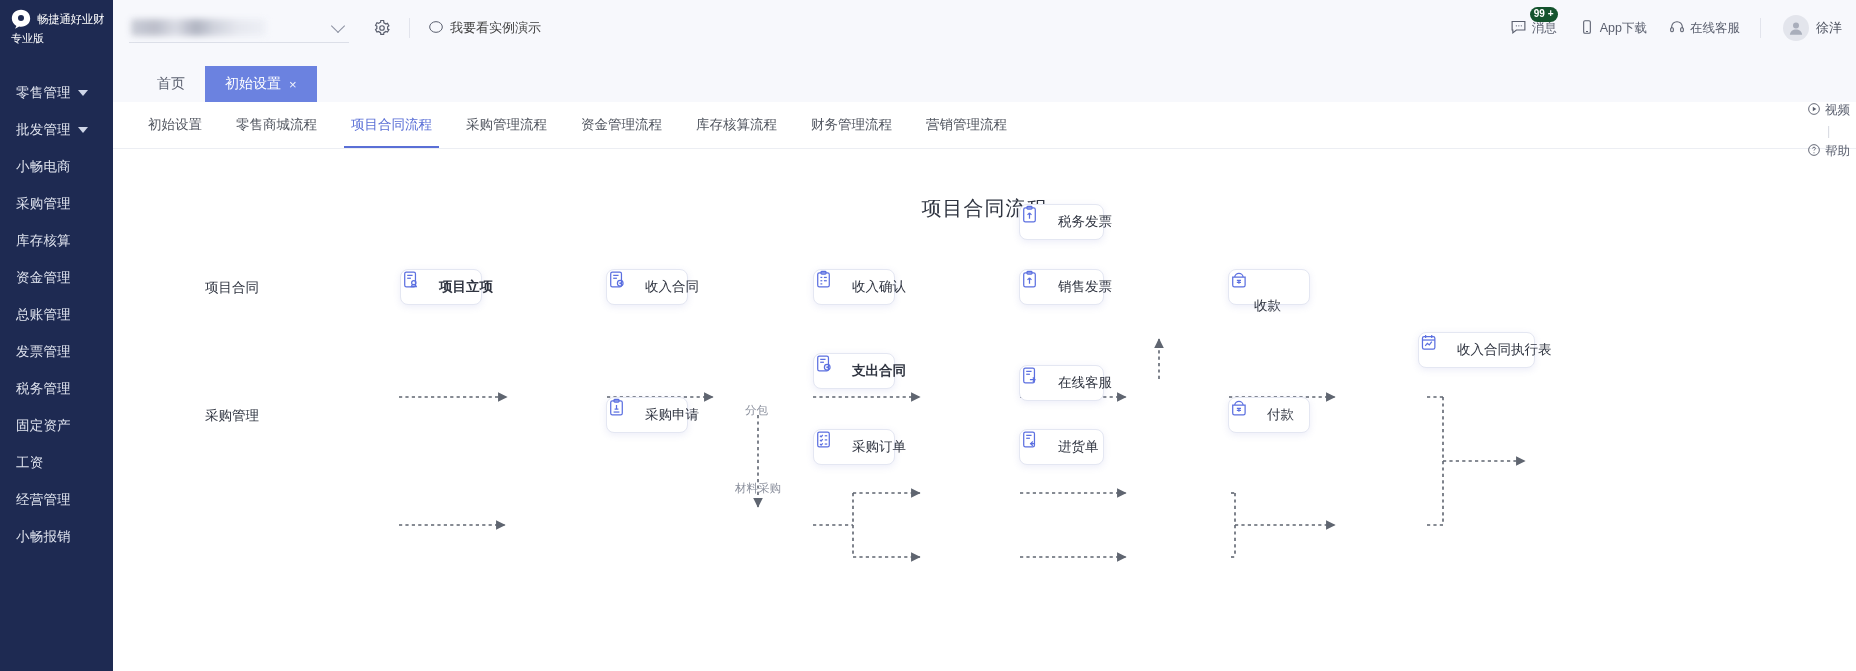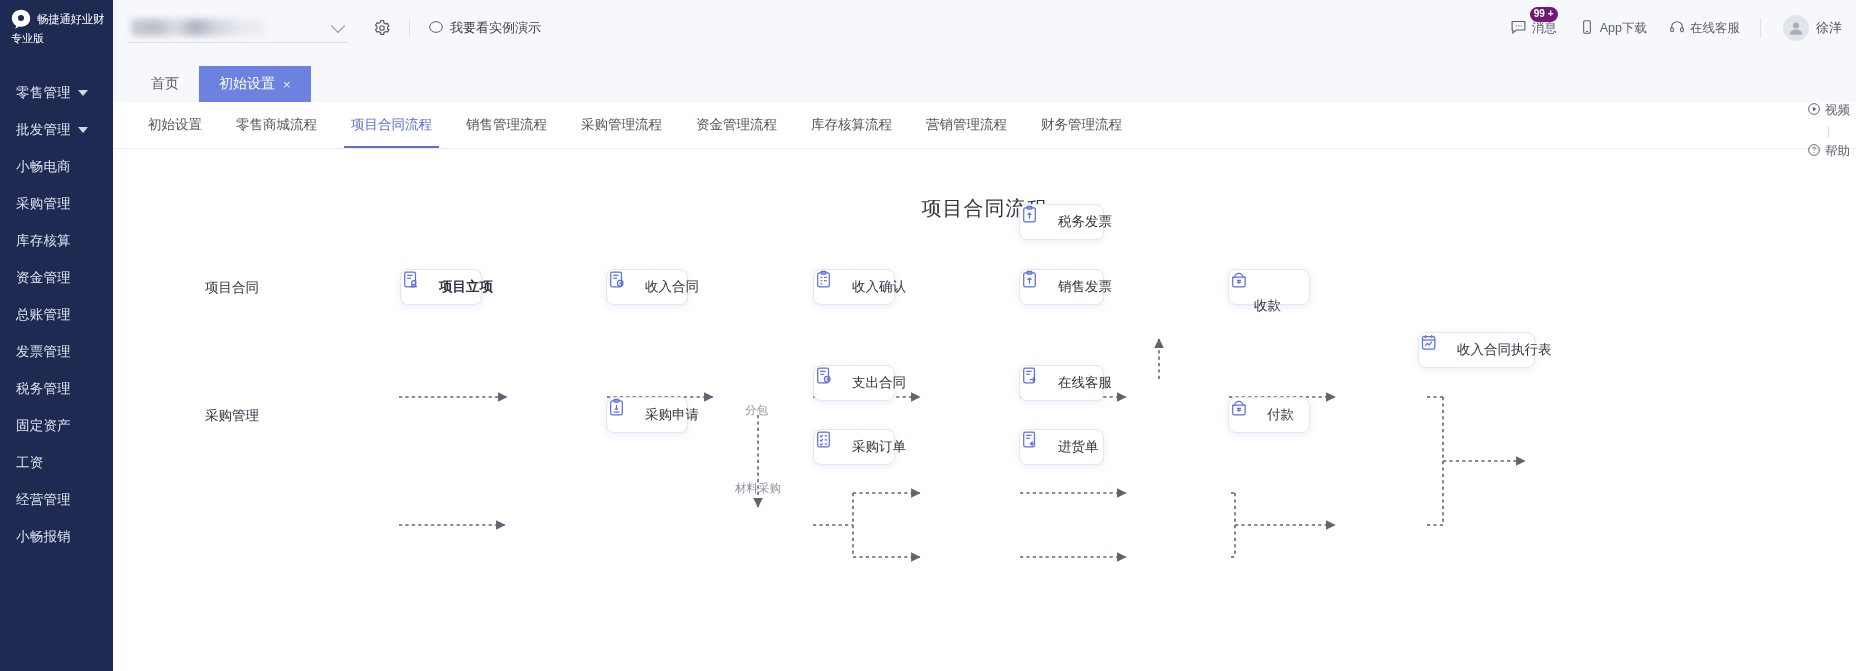--- a/index.html
+++ b/index.html
@@ -68,34 +68,34 @@
   .demo-link {
     display: flex; align-items: center; gap: 6px; color: #404040;
     font-size: 13px; cursor: pointer;
   }
   .spacer { flex: 1 1 auto; }
   .tb-item {
     display: flex; align-items: center; gap: 5px; color: #5a5f6e;
     font-size: 12.5px; cursor: pointer; margin-left: 22px; position: relative;
   }
   .badge {
-    position: absolute; left: 20px; top: -11px; background: #701a75;
+    position: absolute; left: 20px; top: -11px; background: #14532d;
     color: #fff; font-size: 10px; line-height: 14px; height: 15px;
     padding: 0 4px; border-radius: 8px; font-weight: bold; white-space: nowrap;
   }
   .avatar {
     width: 26px; height: 26px; border-radius: 50%; background: #e3e5ec;
     display: flex; align-items: center; justify-content: center; margin-left: 22px;
   }
   .uname { color: #4a4f5c; font-size: 13px; margin-left: 7px; white-space: nowrap; }
 
   
   .pagetabs {
     height: 46px; background: #f7f8fc; display: flex; align-items: flex-end;
-    padding-left: 18px; flex: 0 0 46px;
+    padding-left: 24px; flex: 0 0 46px;
   }
   .ptab {
     height: 36px; padding: 0 20px; display: flex; align-items: center; gap: 8px;
     font-size: 14px; color: #5a5f6e; cursor: pointer;
   }
   .ptab.active { background: #6b82e0; color: #ffffff; }
   .ptab .x { font-size: 13px; opacity: .9; }
 
   
   .content {
@@ -293,26 +293,25 @@
         </div>
       </div>
 
     <div class="content">
 
       <div class="subtabs">
         <div id="sub-tabs" style="display:flex;align-items:center;">
             <div class="stab">初始设置</div>
             <div class="stab">零售商城流程</div>
             <div class="stab active">项目合同流程</div>
-            <div class="stab">销售管理流程</div>
             <div class="stab">采购管理流程</div>
             <div class="stab">资金管理流程</div>
             <div class="stab">库存核算流程</div>
+            <div class="stab">财务管理流程</div>
             <div class="stab">营销管理流程</div>
-            <div class="stab">财务管理流程</div>
           </div>
         <div class="subtabs-right">
           <span class="srk">
             <span>
               <svg viewBox="0 0 24 24" width="14" height="14" fill="none" stroke="#5a5f6e" stroke-width="1.6">
                 <circle cx="12" cy="12" r="9.2"></circle>
                 <path d="M10 8.2l6 3.8-6 3.8z" fill="#5a5f6e" stroke="none"></path>
               </svg>
             </span>
             <span>视频</span>
@@ -472,21 +471,21 @@
                 <span class="ni">
                   <svg viewBox="0 0 21 23" width="19" height="19">
                     <rect x="3.5" y="3.5" width="14" height="17" rx="2" fill="none" stroke="#5b6fe0" stroke-width="1.5"></rect>
                     <rect x="7.5" y="1.6" width="6" height="3.4" rx="1" fill="none" stroke="#5b6fe0" stroke-width="1.5"></rect>
                     <path d="M10.5 8.5v5M8.2 13.5h4.6" fill="none" stroke="#5b6fe0" stroke-width="1.5"></path>
                     <line x1="7" y1="17" x2="14" y2="17" fill="none" stroke="#5b6fe0" stroke-width="1.5"></line>
                   </svg>
                 </span>
                 <span>采购申请</span>
               </div>
-              <div class="node" style="left: 700px; top: 216px; width: 82px;">
+              <div class="node" style="left: 700px; top: 204px; width: 82px; font-weight: bold;">
                 <span class="ni">
                   <svg viewBox="0 0 21 23" width="19" height="19">
                     <rect x="3.5" y="2.5" width="13" height="18" rx="2" fill="none" stroke="#5b6fe0" stroke-width="1.5"></rect>
                     <line x1="6.5" y1="6.5" x2="13" y2="6.5" fill="none" stroke="#5b6fe0" stroke-width="1.5"></line>
                     <line x1="6.5" y1="10" x2="11" y2="10" fill="none" stroke="#5b6fe0" stroke-width="1.5"></line>
                     <circle cx="15" cy="16" r="3.4" fill="none" stroke="#5b6fe0" stroke-width="1.5"></circle>
                     <circle cx="15" cy="16" r="1.1" fill="#5b6fe0" stroke="none"></circle>
                   </svg>
                 </span>
                 <span>支出合同</span>

